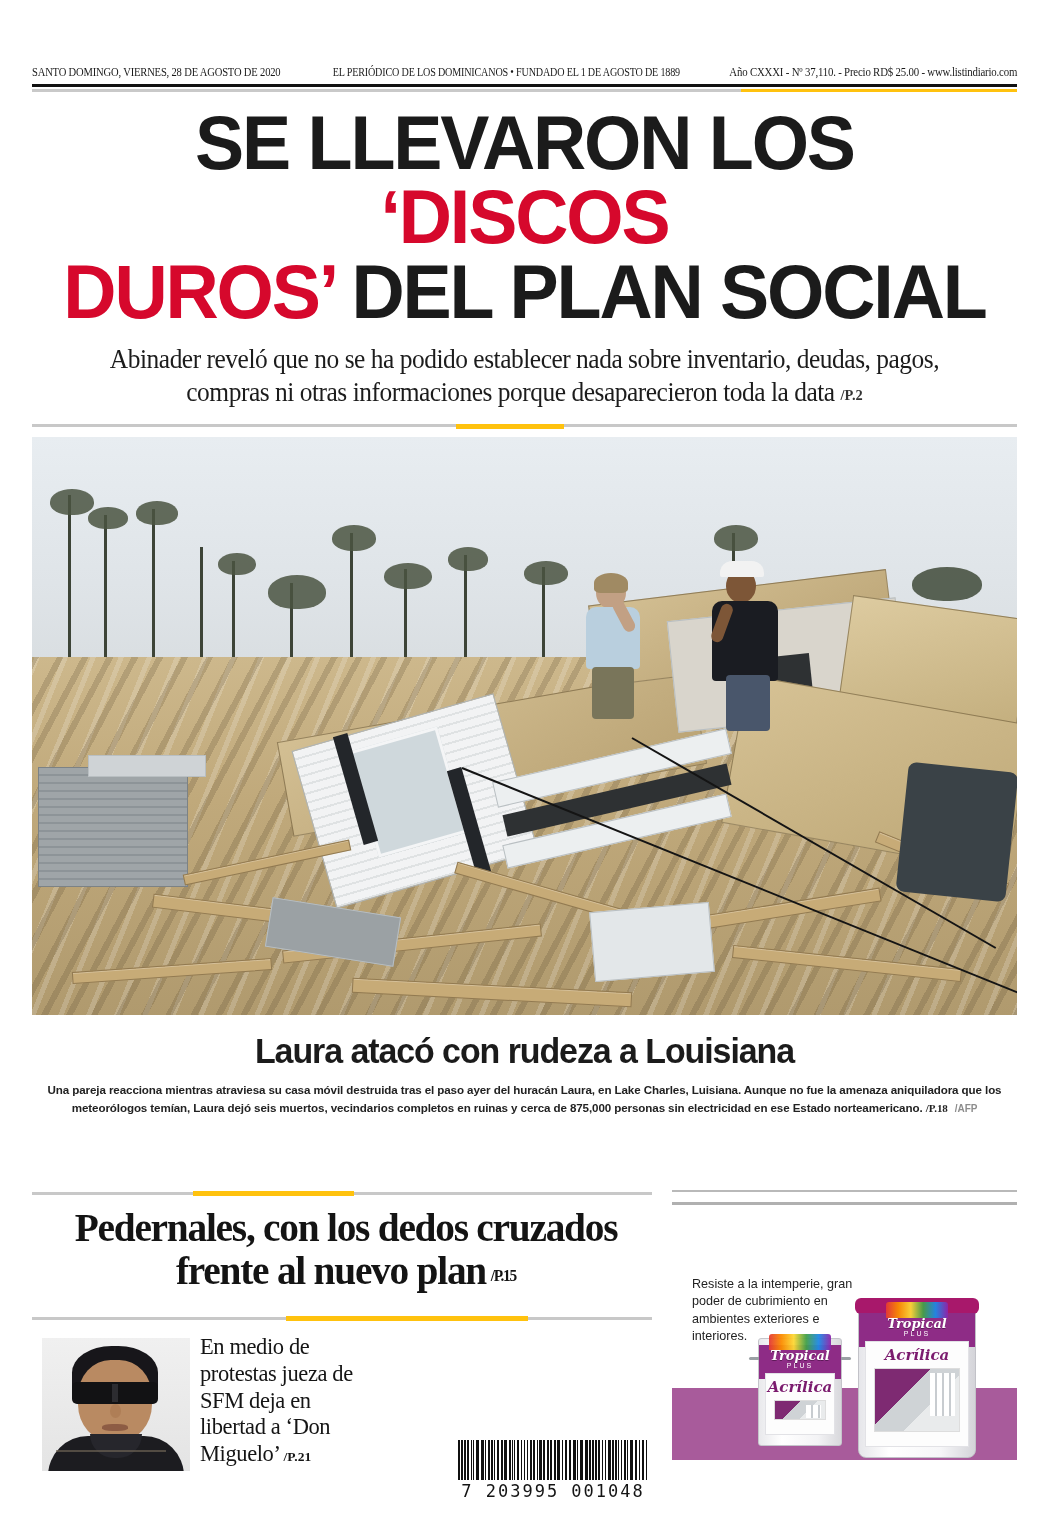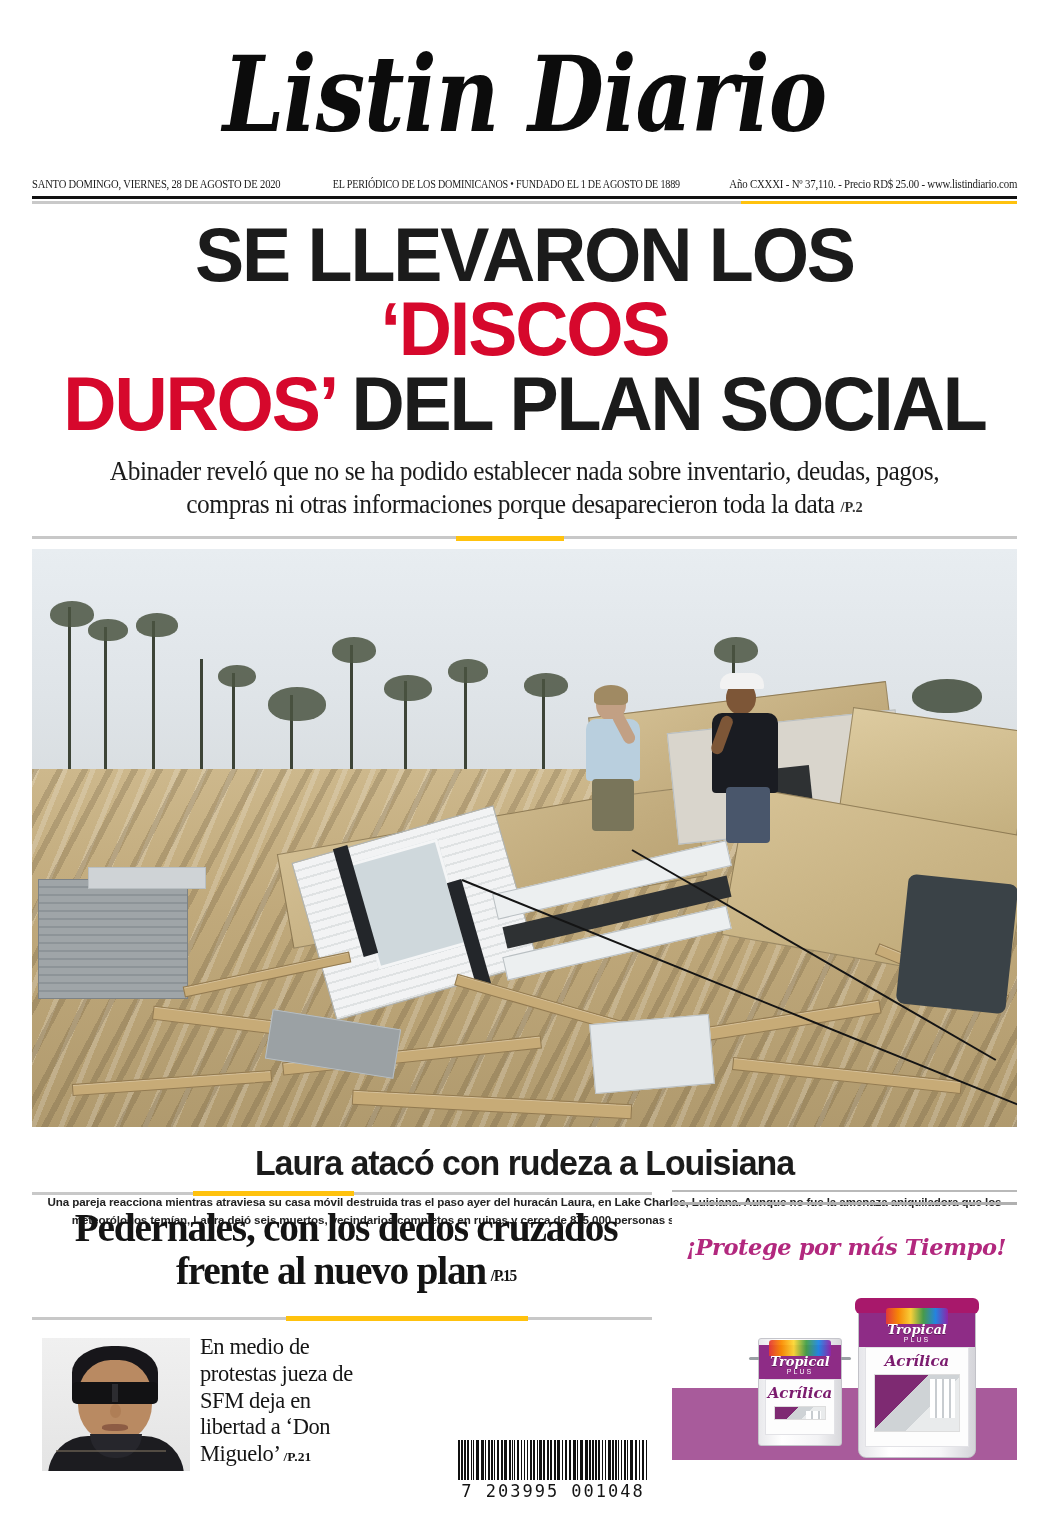--- a/index.html
+++ b/index.html
@@ -297,21 +297,21 @@
   }
   .can-lid{
     position:absolute; left:-4px; top:-9px; right:-4px; height:16px;
     background:#A8186B; border-radius:6px;
   }
   .can-purpletop{
     position:absolute; left:0; right:0; top:6px; height:34px; background:#8E2C86;
   }
   .can-label{
     position:absolute; left:6px; right:6px; top:34px; bottom:10px;
-    background:#fdfdfd; border:1px solid #e2e2e6;margin-top:6px;
+    background:#fdfdfd; border:1px solid #e2e2e6;
   }
   .brand{
     position:absolute; left:0; right:0; top:-26px;
     text-align:center;
     font-family:"DejaVu Serif", serif; font-style:italic; font-weight:700;
     color:#fff; font-size:13px; text-shadow:0 1px 0 #5d1a58;
   }
   .rainbow{
     position:absolute; left:50%; transform:translateX(-50%); top:-40px;
     width:62px; height:16px;
@@ -340,23 +340,20 @@
     position:absolute; left:-10px; right:-10px; top:18px; height:3px;
     background:#9aa0a4; border-radius:2px;
   }
 </style>
 </head>
 <body>
 
 <div class="page">
 
   <div class="masthead">
-    <div class="nameplate-wrap">
-      <div class="nameplate">Listin Diario</div>
-    </div>
     <div class="dateline-row">
       <div class="dl-left">SANTO DOMINGO, VIERNES,  28 DE AGOSTO DE 2020</div>
       <div class="dl-mid">EL PERIÓDICO DE LOS DOMINICANOS • FUNDADO EL  1 DE AGOSTO DE 1889</div>
       <div class="dl-right">Año CXXXI - Nº 37,110. - Precio RD$ 25.00 - www.listindiario.com</div>
     </div>
   </div>
 
   <div class="rule-black"></div>
   <div class="rule-yellow-full"></div>
 
@@ -554,21 +551,21 @@
         <i style="width: 3px; margin-right: 2px;"></i>
         <i style="width: 3px; margin-right: 2px;"></i>
         <i style="width: 1px; margin-right: 2px;"></i>
         <i style="width: 2px; margin-right: 2px;"></i>
         <i style="width: 2px; margin-right: 1px;"></i>
       </div>
     <div class="bc-num">7 203995 001048</div>
   </div>
 
   <div class="ad">
-    <div class="ad-title">¡Protege por más Tiempo!</div>
+    <div class="ad-body">Resiste a la intemperie, gran poder de cubrimiento en ambientes exteriores e interiores.</div>
     <div class="ad-purple-band"></div>
     <div class="ad-white-bottom"></div>
 
     <div class="can-small">
       <div class="handle"></div>
       <div class="can-purpletop"></div>
       <div class="can-label">
         <div class="rainbow"></div>
         <div class="brand">Tropical</div>
         <div class="plus">PLUS</div>

